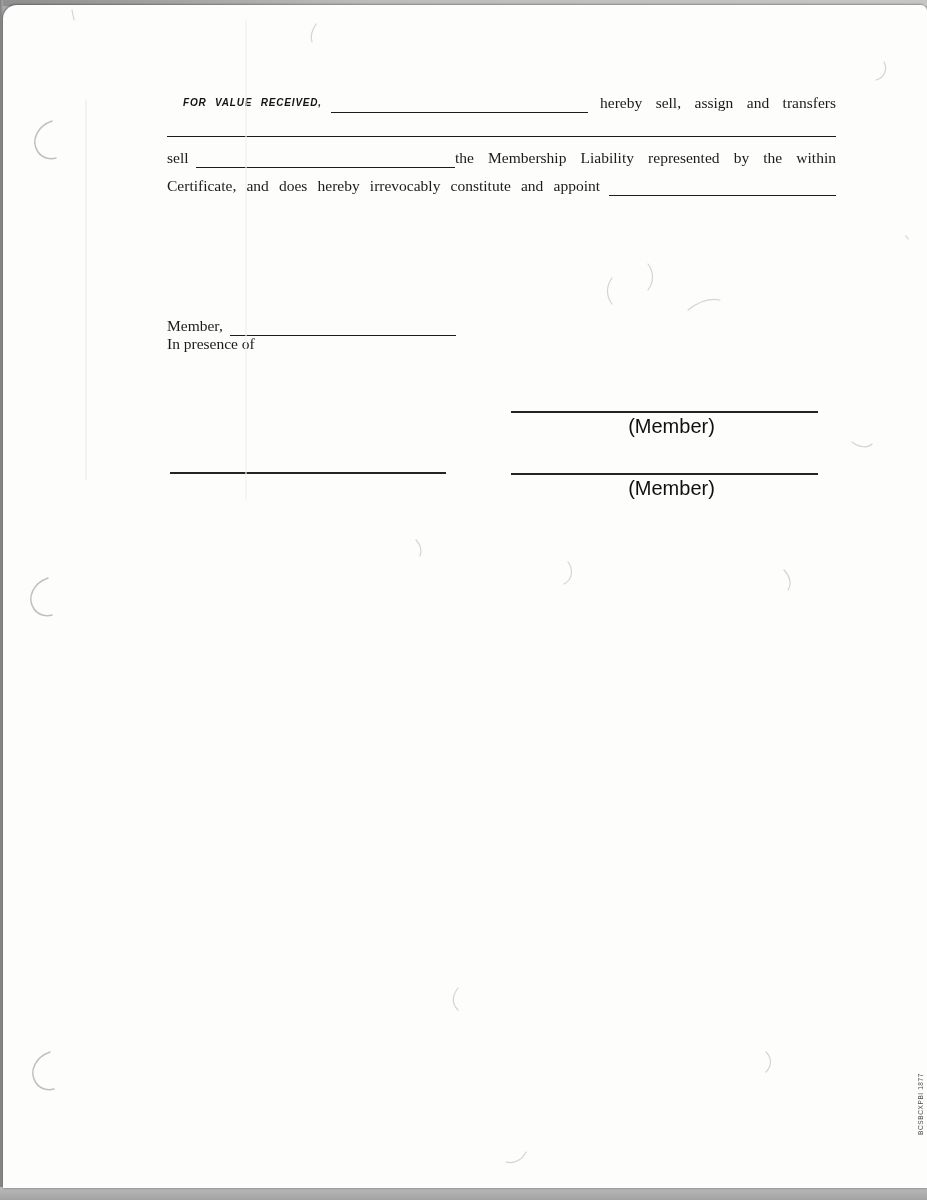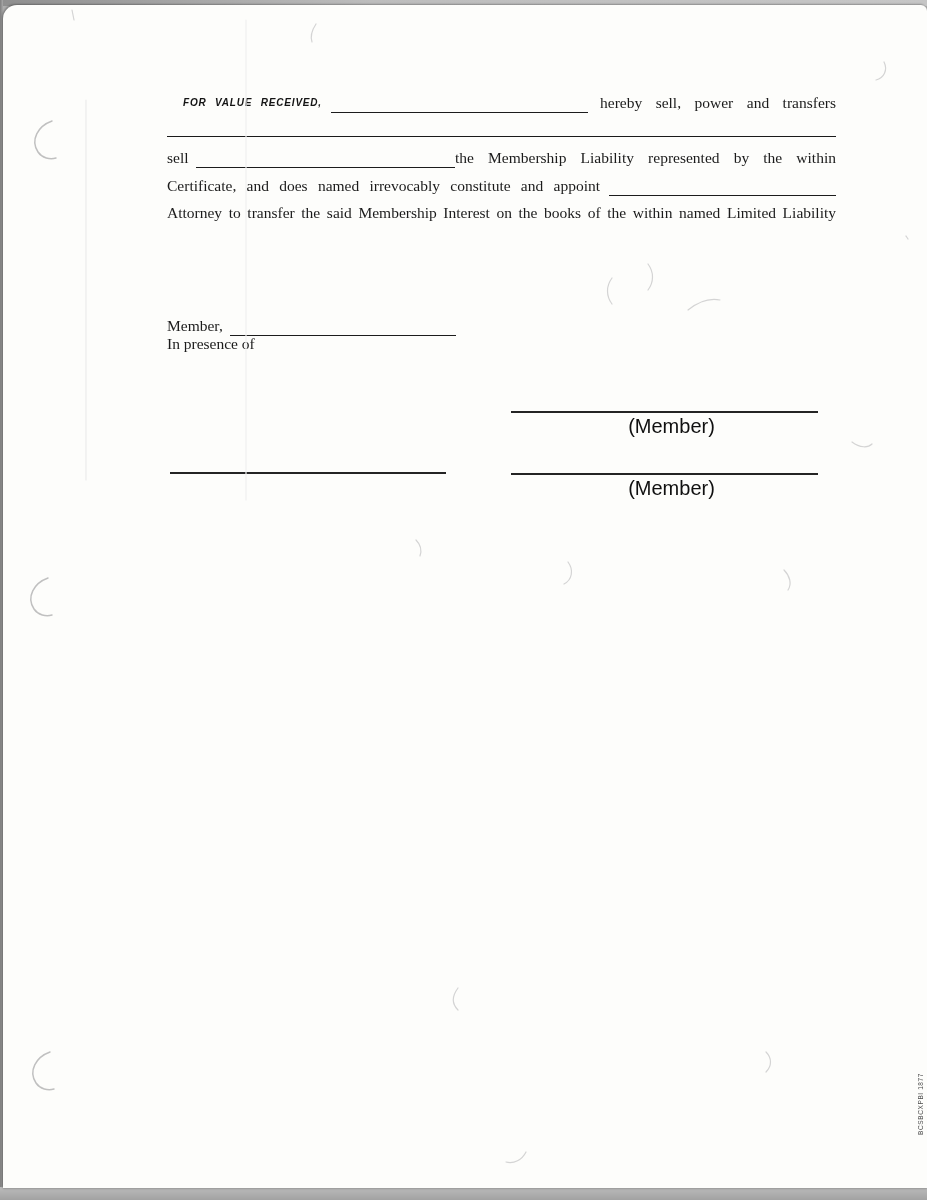--- a/index.html
+++ b/index.html
@@ -78,39 +78,36 @@
 <div class="stage">
   <div class="scan-edge-top"></div>
   <div class="scan-edge-left"></div>
   <div class="scan-edge-bottom"></div>
 
   <div class="page">
 
     <div class="row" style="top:88px">
       <span class="lead-caps">FOR VALUE RECEIVED,</span>
       <span class="blank" style="flex:1; margin:0 12px 0 9px;"></span>
-      <span class="jtext" style="width:236px">hereby sell, power and transfers</span>
+      <span class="jtext" style="width:236px">hereby sell, assign and transfers</span>
     </div>
 
     <div class="hrule" style="top:131px"></div>
 
     <div class="row" style="top:143px">
       <span class="txt">sell</span>
       <span class="blank" style="flex:1; margin:0 0 0 7px;"></span>
       <span class="jtext" style="width:381px">the Membership Liability represented by the within</span>
     </div>
 
     <div class="row" style="top:171px">
-      <span class="jtext" style="width:433px">Certificate, and does named irrevocably constitute and appoint</span>
+      <span class="jtext" style="width:433px">Certificate, and does hereby irrevocably constitute and appoint</span>
       <span class="blank" style="flex:1; margin:0 0 0 9px;"></span>
     </div>
 
-    <div class="row" style="top:198px">
-      <span class="jtext" style="width:669px">Attorney to transfer the said Membership Interest on the books of the within named Limited Liability</span>
-    </div>
 
 
     <div class="row" style="top:311px; width:300px">
       <span class="txt">Member,</span>
       <span class="blank" style="width:226px; margin:0 0 0 7px;"></span>
     </div>
 
     <div class="plain-line" style="top:329px">In presence of</div>
 
     <div class="sigline" style="top:406px; left:508px; width:307px;"></div>

